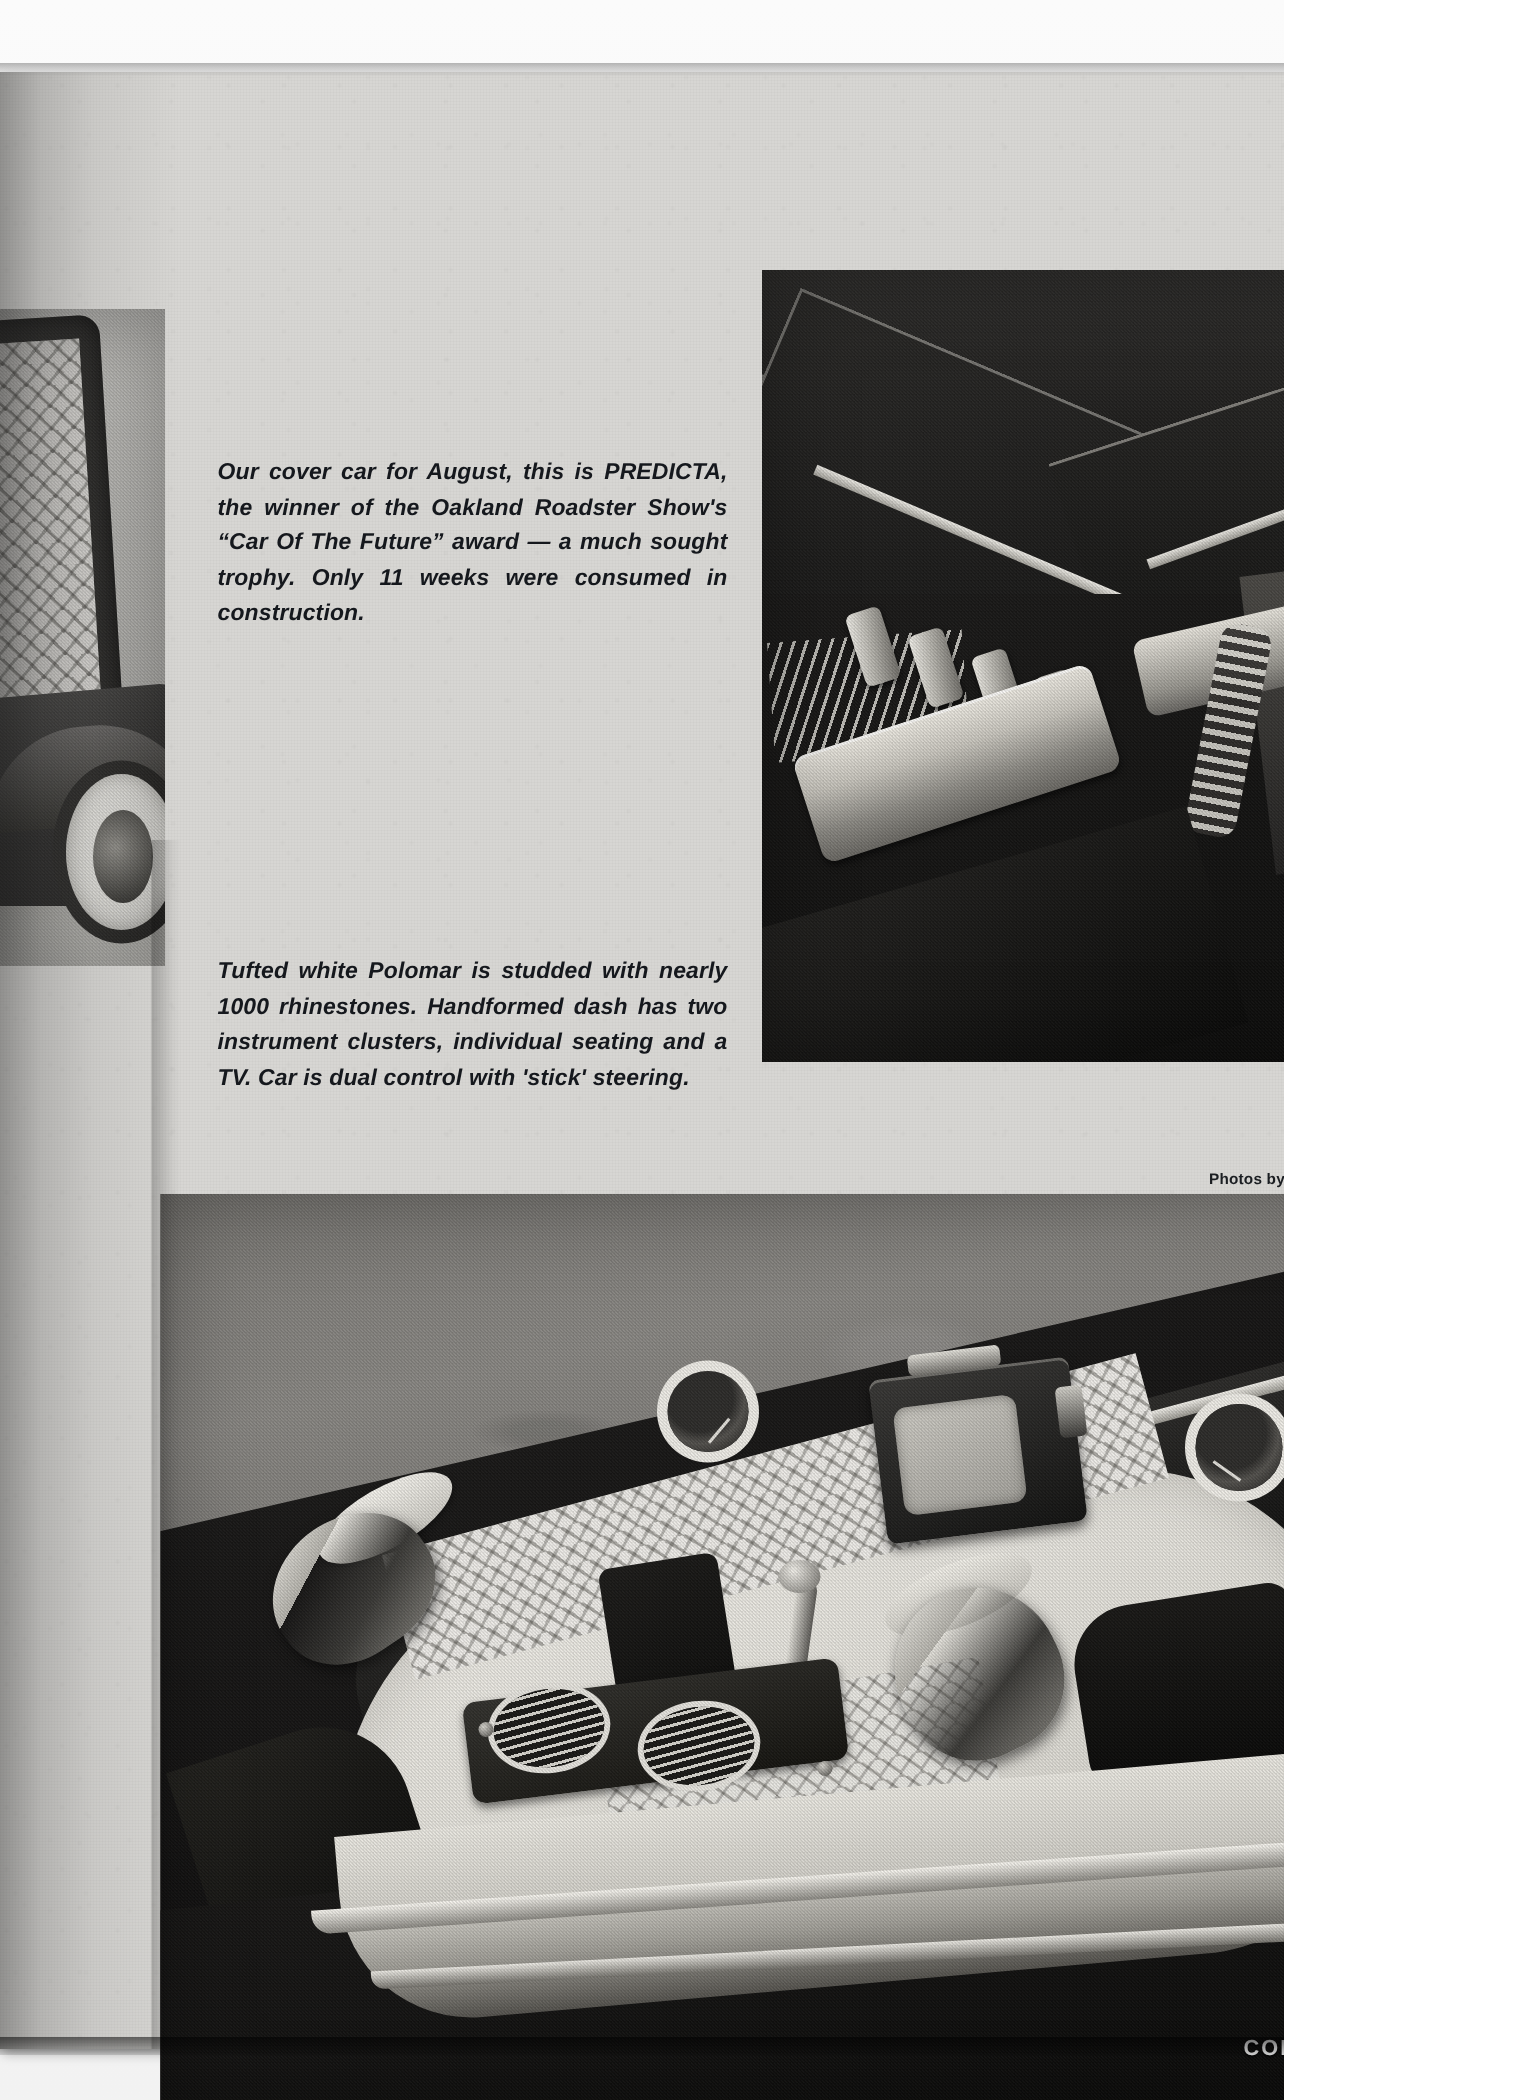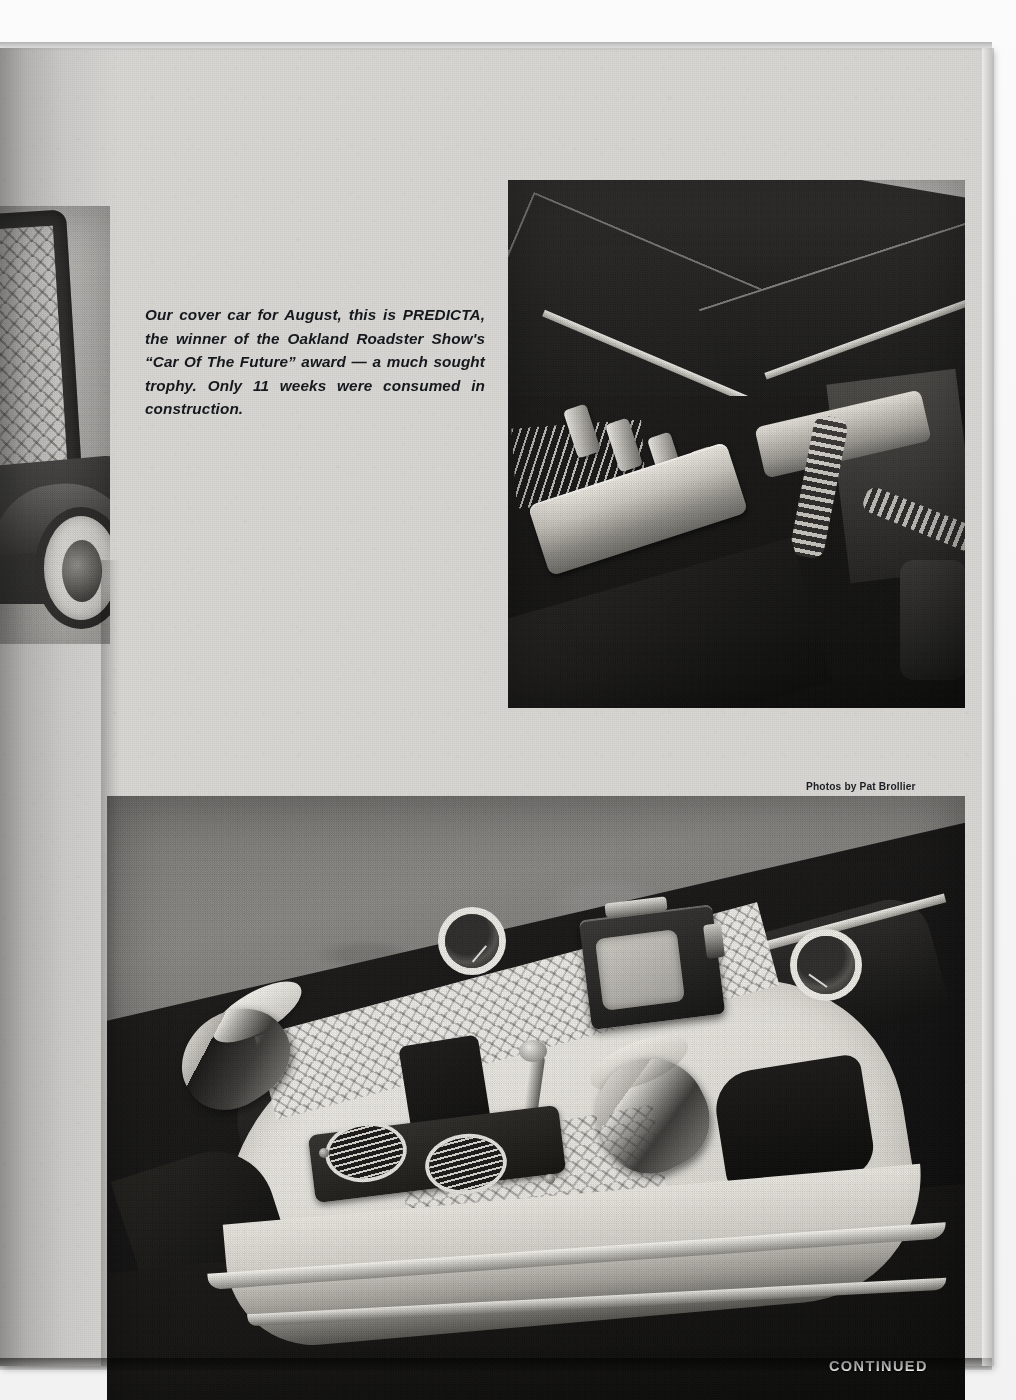--- a/index.html
+++ b/index.html
@@ -1,19 +1,19 @@
 <!DOCTYPE html>
 <html><head>
 <meta charset="utf-8">
 <style>
   html,body{margin:0;padding:0;background:#ffffff;}
   body{width:1016px;height:1400px;overflow:hidden;font-family:"Liberation Sans",sans-serif;}
 
   
-  #scan{position:relative;width:1016px;height:1400px;background:#701a75;overflow:hidden;}
+  #scan{position:relative;width:856px;height:1400px;background:#701a75;overflow:hidden;}
 
   
   #bed{position:absolute;inset:0;
        background:linear-gradient(180deg,#fbfbfb 0%,#f6f6f6 40%,#f2f2f2 100%);}
 
   
   #page{position:absolute;left:0;top:48px;width:992px;height:1318px;
         background:#d6d5d2;
         box-shadow:2px 3px 7px rgba(0,0,0,.28);}
 
@@ -354,20 +354,23 @@
       <div class="sweepchrome"></div>
       <div class="sweepchrome2"></div>
 
       <div class="halftone"></div>
       <div class="vig"></div>
     </div>
 
     <div class="caption" id="cap1">
       <p>Our cover car for August, this is PREDICTA, the winner of the Oakland Roadster Show's “Car Of The Future” award — a much sought trophy. Only 11 weeks were consumed in construction.</p>
     </div>
+    <div class="caption" id="cap3">
+      <p>Tufted white Polomar is studded with nearly 1000 rhinestones. Handformed dash has two instrument clusters, individual seating and a TV. Car is dual control with 'stick' steering.</p>
+    </div>
 
     <div id="credit">Photos by Pat Brollier</div>
     <div id="continued">CONTINUED</div>
   </div>
 
   <div id="gutter"></div>
   <div id="gutterfold"></div>
   <div id="topedge"></div>
   <div id="bottomedge"></div>
   <div id="rightedge"></div>

